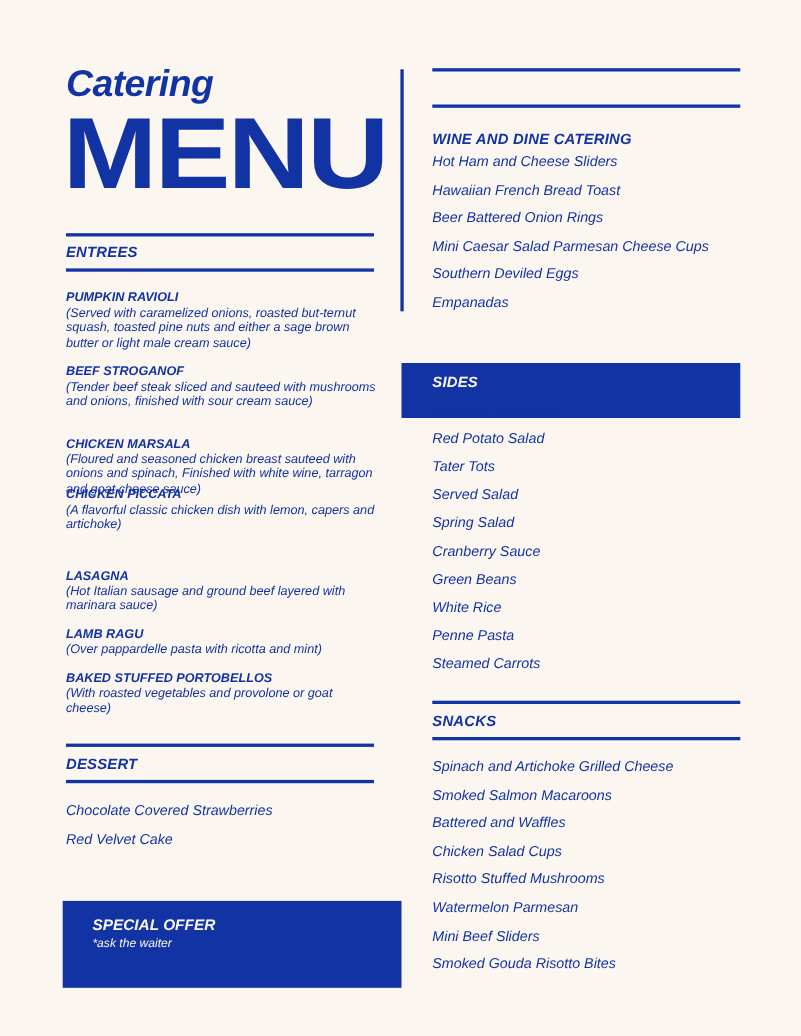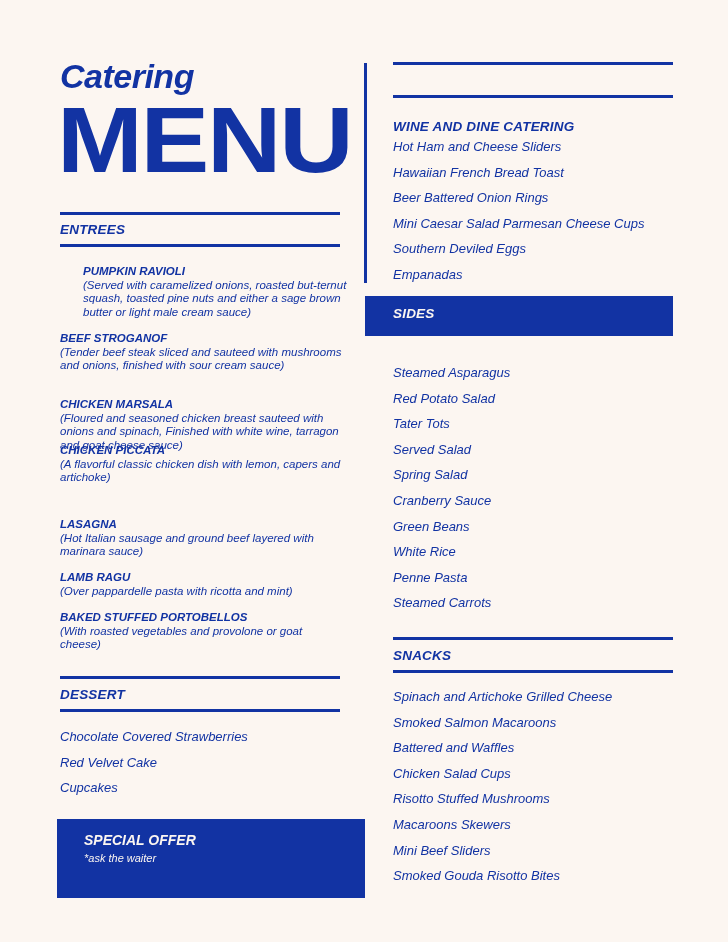--- a/index.html
+++ b/index.html
@@ -40,21 +40,21 @@
 </head>
 <body>
 
 <div class="abs title-catering">Catering</div>
 <div class="abs title-menu">MENU</div>
 
 <div class="abs rule" style="left:60px;top:212px;width:280px;"></div>
 <div class="abs section-head" style="left:60px;top:222px;">ENTREES</div>
 <div class="abs rule" style="left:60px;top:244px;width:280px;"></div>
 
-<div class="abs entree" style="top:265px;margin-left:23px;">
+<div class="abs entree" style="top:265px;">
   <div class="name">PUMPKIN RAVIOLI</div>
   <div>(Served with caramelized onions, roasted but-ternut squash, toasted pine nuts and either a sage brown butter or light male cream sauce)</div>
 </div>
 <div class="abs entree" style="top:332px;">
   <div class="name">BEEF STROGANOF</div>
   <div>(Tender beef steak sliced and sauteed with mushrooms and onions, finished with sour cream sauce)</div>
 </div>
 <div class="abs entree" style="top:398px;">
   <div class="name">CHICKEN MARSALA</div>
   <div>(Floured and seasoned chicken breast sauteed with onions and spinach, Finished with white wine, tarragon and goat cheese sauce)</div>
@@ -75,21 +75,20 @@
   <div class="name">BAKED STUFFED PORTOBELLOS</div>
   <div>(With roasted vegetables and provolone or goat cheese)</div>
 </div>
 
 <div class="abs rule" style="left:60px;top:676px;width:280px;"></div>
 <div class="abs section-head" style="left:60px;top:687px;">DESSERT</div>
 <div class="abs rule" style="left:60px;top:709px;width:280px;"></div>
 <div class="abs list" style="left:60px;top:730px;">
   <div>Chocolate Covered Strawberries</div>
   <div>Red Velvet Cake</div>
-  <div>Cupcakes</div>
 </div>
 
 <div class="abs band" style="left:57px;top:819px;width:308px;height:79px;">
   <div style="position:absolute;left:27px;top:13px;">
     <div class="offer-title">SPECIAL OFFER</div>
     <div class="offer-sub">*ask the waiter</div>
   </div>
 </div>
 
 <div class="abs vline"></div>
@@ -99,21 +98,21 @@
 <div class="abs rule" style="left:393px;top:95px;width:280px;"></div>
 <div class="abs list" style="left:393px;top:140px;">
   <div>Hot Ham and Cheese Sliders</div>
   <div>Hawaiian French Bread Toast</div>
   <div>Beer Battered Onion Rings</div>
   <div>Mini Caesar Salad Parmesan Cheese Cups</div>
   <div>Southern Deviled Eggs</div>
   <div>Empanadas</div>
 </div>
 
-<div class="abs band" style="left:365px;top:296px;width:308px;height:40px;">
+<div class="abs band" style="left:365px;top:330px;width:308px;height:50px;">
   <div class="section-head" style="position:absolute;left:28px;top:10px;">SIDES</div>
 </div>
 <div class="abs list" style="left:393px;top:366px;">
   <div>Steamed Asparagus</div>
   <div>Red Potato Salad</div>
   <div>Tater Tots</div>
   <div>Served Salad</div>
   <div>Spring Salad</div>
   <div>Cranberry Sauce</div>
   <div>Green Beans</div>
@@ -124,16 +123,16 @@
 
 <div class="abs rule" style="left:393px;top:637px;width:280px;"></div>
 <div class="abs section-head" style="left:393px;top:648px;text-align:center;">SNACKS</div>
 <div class="abs rule" style="left:393px;top:670px;width:280px;"></div>
 <div class="abs list" style="left:393px;top:690px;">
   <div>Spinach and Artichoke Grilled Cheese</div>
   <div>Smoked Salmon Macaroons</div>
   <div>Battered and Waffles</div>
   <div>Chicken Salad Cups</div>
   <div>Risotto Stuffed Mushrooms</div>
-  <div>Macaroons Skewers</div>
+  <div>Watermelon Parmesan</div>
   <div>Mini Beef Sliders</div>
   <div>Smoked Gouda Risotto Bites</div>
 </div>
 
 </body></html>

